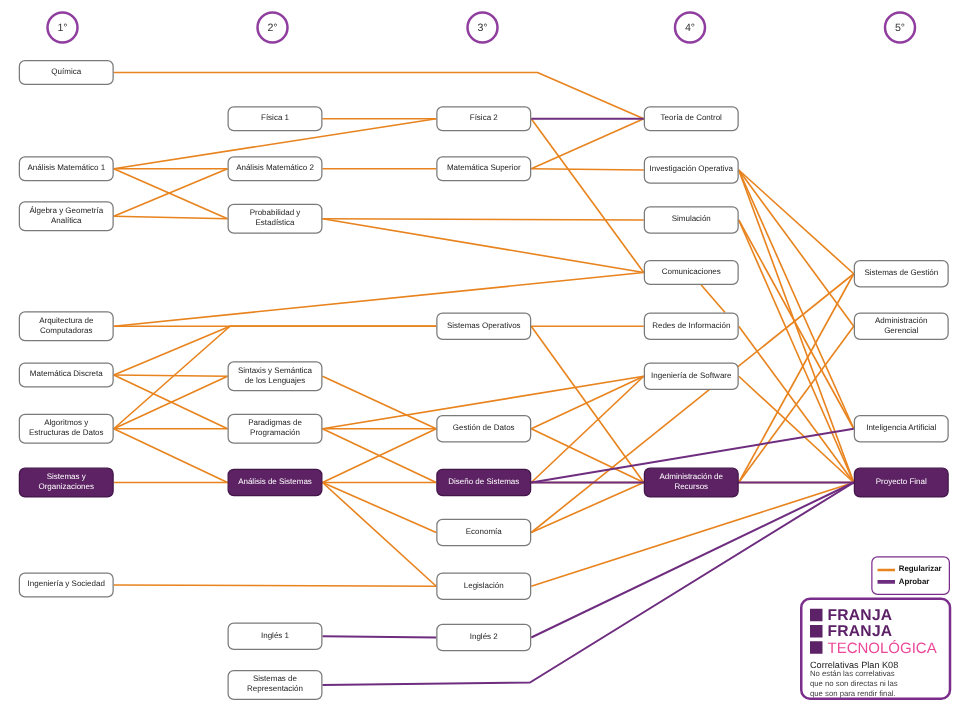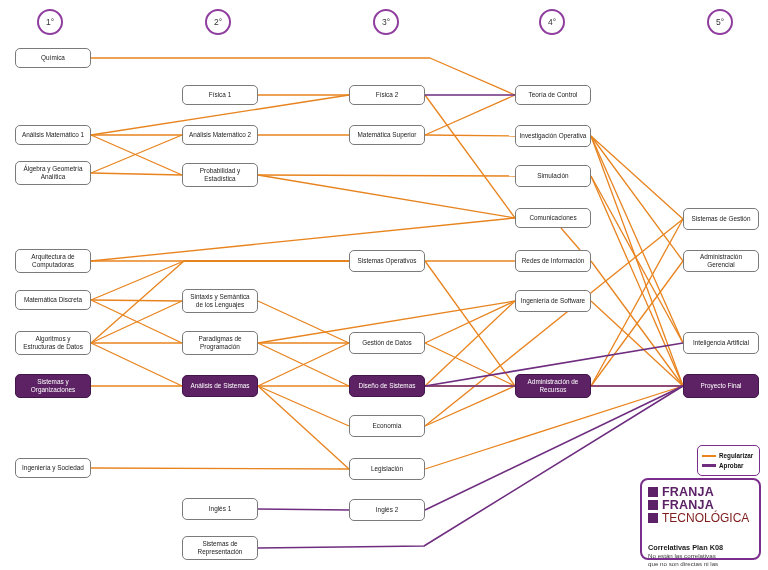--- a/index.html
+++ b/index.html
@@ -18,22 +18,22 @@
       display:flex;flex-direction:column;justify-content:center;gap:3px;padding:2px 4px;}
   .legend-row{display:flex;align-items:center;gap:3px;}
   .legend-swatch{width:14px;height:0;border-top-style:solid;border-top-color:#000;}
   .legend-label{font-size:6.3px;font-weight:bold;color:#111;white-space:nowrap;}
   .logo{position:absolute;z-index:4;left:640px;top:478px;width:121px;height:82px;
       border:2px solid #7b2d8b;border-radius:8px;background:#fff;box-sizing:border-box;
       padding:5px 6px 4px 6px;}
   .logo-row{display:flex;align-items:center;gap:4px;height:13px;}
   .logo-square{width:10px;height:10px;background:#5c2166;flex:0 0 auto;}
   .logo-word{font-size:12.5px;font-weight:bold;color:#5c2166;letter-spacing:0.2px;white-space:nowrap;}
-  .logo-word.light{font-weight:normal;color:#7f1d1d;font-size:12px;letter-spacing:0;}
-  .logo-subtitle{font-size:7.3px;font-weight:bold;color:#1a1a1a;margin-top:19px;white-space:nowrap;}
+  .logo-word.light{font-weight:normal;color:#ec4899;font-size:12px;letter-spacing:0;}
+  .logo-subtitle{font-size:7.3px;font-weight:normal;color:#1a1a1a;margin-top:3px;white-space:nowrap;}
   .logo-note{font-size:6.2px;color:#3a3a3a;line-height:1.3;white-space:nowrap;}
 </style>
 </head>
 <body>
 
 <div class="stage">
   <svg id="edges" width="768" height="570">
       <polyline points="91,58 430,58 515,95" fill="none" stroke="#e8831d" stroke-width="1.3" stroke-linejoin="round"></polyline>
       <polyline points="91,135 182,135" fill="none" stroke="#e8831d" stroke-width="1.3" stroke-linejoin="round"></polyline>
       <polyline points="91,135 182,175" fill="none" stroke="#e8831d" stroke-width="1.3" stroke-linejoin="round"></polyline>

